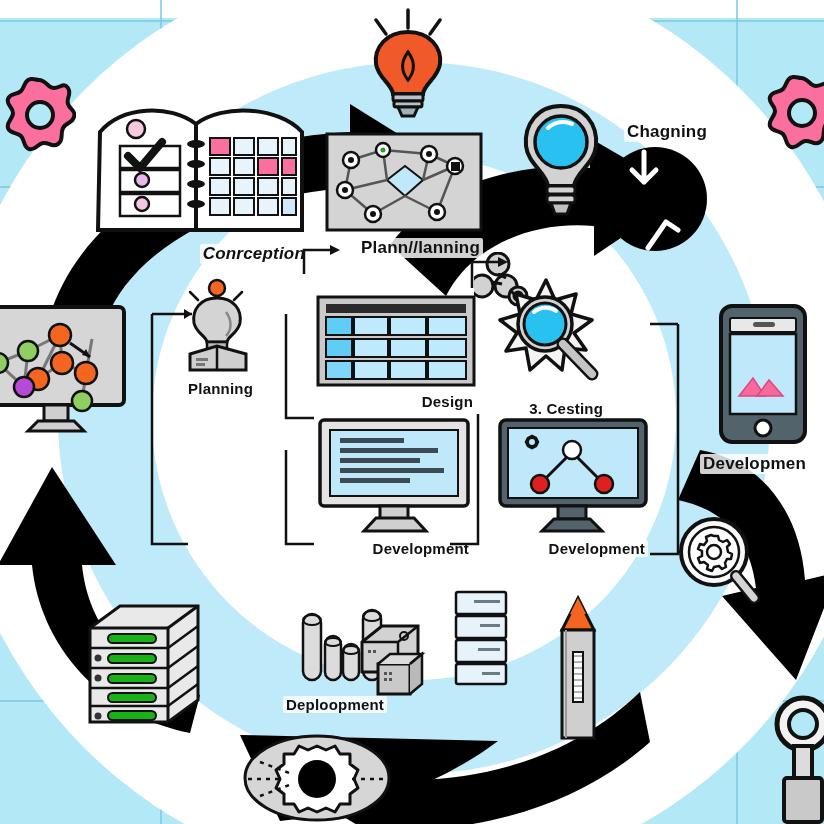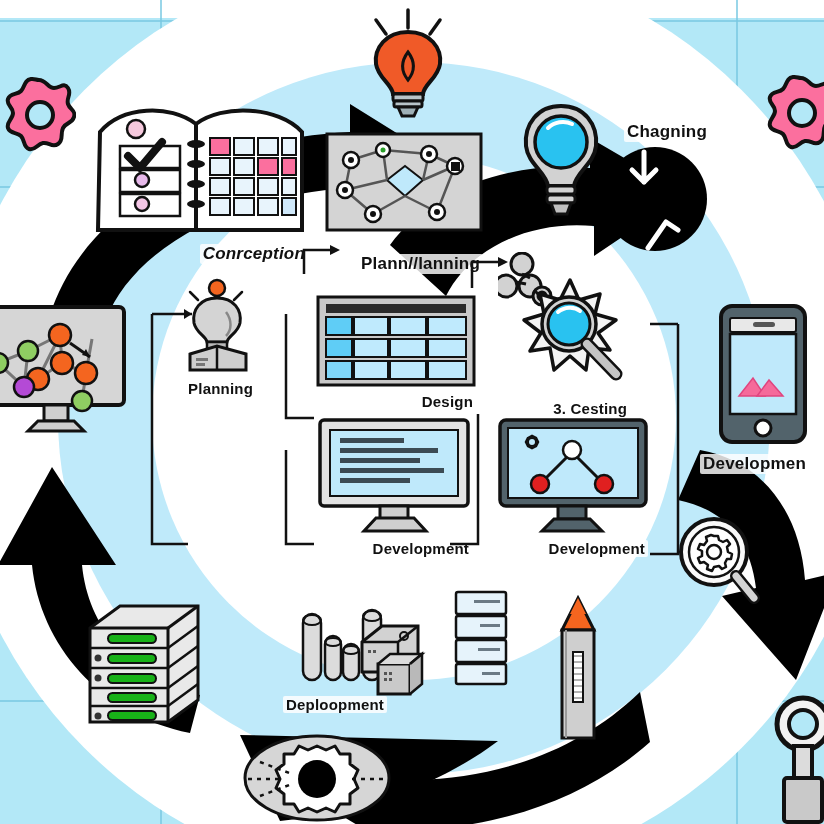--- a/index.html
+++ b/index.html
@@ -198,21 +198,21 @@
           <rect x="118" y="100" width="20" height="17" fill="#e8f4fc"></rect>
           <rect x="142" y="100" width="20" height="17" fill="#e8f4fc"></rect>
           <rect x="166" y="100" width="20" height="17" fill="#e8f4fc"></rect>
           <rect x="190" y="100" width="14" height="17" fill="#cfe8fa"></rect>
         </g>
       </svg>
     </div>
     <div class="label">Conrception</div>
   </div>
 
-  <div class="node" style="left:325px;top:132px;gap:16px;">
+  <div class="node" style="left:325px;top:132px;">
     <div class="icon">
       <svg width="158" height="100" viewBox="0 0 158 100">
         <rect x="2" y="2" width="154" height="96" fill="#d4d4d4" stroke="#111" stroke-width="3"></rect>
         <polygon points="62,48 80,34 98,48 80,64" fill="#bfe9fb" stroke="#111" stroke-width="2"></polygon>
         <g stroke="#555" stroke-width="2.5" fill="none">
           <path d="M26 28 L58 18 M58 18 L104 22 M104 22 L130 34 M26 28 L20 58
                    M20 58 L62 48 M98 48 L130 34 M62 48 L58 18 M98 48 L104 22
                    M20 58 L48 82 M48 82 L80 64 M80 64 L112 80 M112 80 L130 34"></path>
         </g>
         <g fill="#fff" stroke="#111" stroke-width="2.5">
@@ -346,21 +346,21 @@
         <path d="M37 68 L37 92" stroke="#111" stroke-width="2.5"></path>
         <g fill="#777">
           <rect x="16" y="80" width="12" height="3"></rect>
           <rect x="16" y="85" width="9" height="3"></rect>
         </g>
       </svg>
     </div>
     <div class="label">Planning</div>
   </div>
 
-  <div class="node small" style="left:498px;top:252px;">
+  <div class="node small" style="left:474px;top:252px;">
     <div class="icon">
       <svg width="132" height="142" viewBox="0 0 132 142">
 
         <g stroke="#111" stroke-width="3">
           <circle cx="24" cy="12" r="11" fill="#d2d2d2"></circle>
           <circle cx="8" cy="34" r="11" fill="#d2d2d2"></circle>
           <circle cx="32" cy="34" r="11" fill="#d2d2d2"></circle>
           <line x1="24" y1="22" x2="32" y2="26"></line>
           <line x1="18" y1="30" x2="28" y2="32"></line>
           <circle cx="44" cy="44" r="9" fill="#d2d2d2"></circle>

